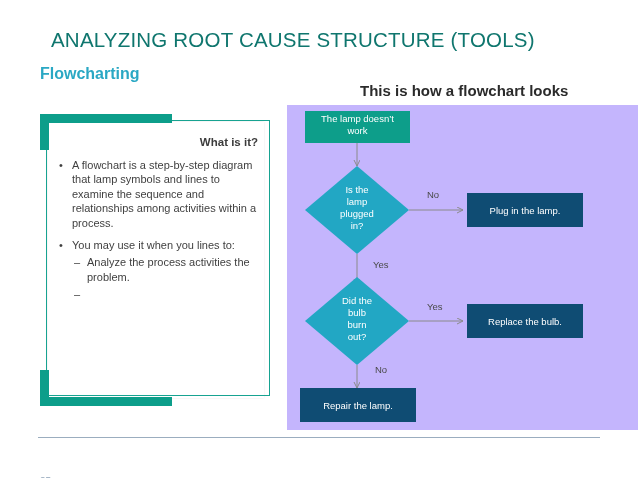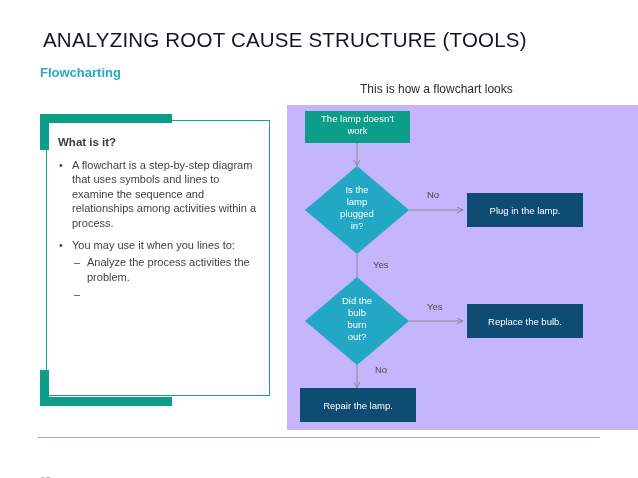--- a/index.html
+++ b/index.html
@@ -11,33 +11,33 @@
     height: 478px;
     background: #ffffff;
     font-family: "Liberation Sans", sans-serif;
     overflow: hidden;
     position: relative;
   }
 
   
   .slide-title {
     position: absolute;
-    left: 43px;
+    left: 51px;
     top: 28px;
     font-size: 20.5px;
     letter-spacing: 0.2px;
-    color: #0f172a;
+    color: #0f766e;
     font-weight: 400;
     white-space: nowrap;
   }
   .slide-subtitle {
     position: absolute;
     left: 40px;
     top: 65px;
-    font-size: 13px;
+    font-size: 16px;
     font-weight: bold;
     color: #2aa8c4;
     white-space: nowrap;
   }
 
   
   .left-panel {
     position: absolute;
     left: 40px;
     top: 114px;
@@ -96,21 +96,21 @@
     width: 9px;
     height: 36px;
     background: #0d9e8a;
   }
 
   .lp-heading {
     position: absolute;
     left: 18px;
     right: 14px;
     top: 22px;
-    text-align: left;
+    text-align: right;
     font-size: 11.5px;
     font-weight: bold;
     color: #3c3c3c;
   }
 
   .lp-body {
     position: absolute;
     left: 16px;
     right: 12px;
     top: 44px;
@@ -154,22 +154,22 @@
     top: 0px;
     font-size: 11px;
     color: #3f3f3f;
   }
 
   
   .fc-caption {
     position: absolute;
     left: 360px;
     top: 82px;
-    font-size: 12px;
-    font-weight: normal;
+    font-size: 15px;
+    font-weight: bold;
     color: #2b2b2b;
     white-space: nowrap;
   }
   .fc-panel {
     position: absolute;
     left: 287px;
     top: 105px;
     width: 369px;
     height: 325px;
     background: #c4b5fd;
@@ -220,21 +220,21 @@
   <div class="lp-bracket-tl2"></div>
   <div class="lp-bracket-bl"></div>
   <div class="lp-bracket-bl2"></div>
 
   <div class="lp-heading">What is it?</div>
 
   <div class="lp-body">
     <ul class="bullets">
       <li>
         <span class="bdot">•</span>
-        <span>A flowchart is a step-by-step diagram that uses symbols and lines to examine the sequence and relationships among activities within a process.</span>
+        <span>A flowchart is a step-by-step diagram that lamp symbols and lines to examine the sequence and relationships among activities within a process.</span>
       </li>
       <li>
         <span class="bdot">•</span>
         <span>You may use it when you lines to:</span>
         <ul class="subbullets">
           <li>
             <span class="bdash">–</span>
             <span>Analyze the process activities the problem.</span>
           </li>
           <li>

